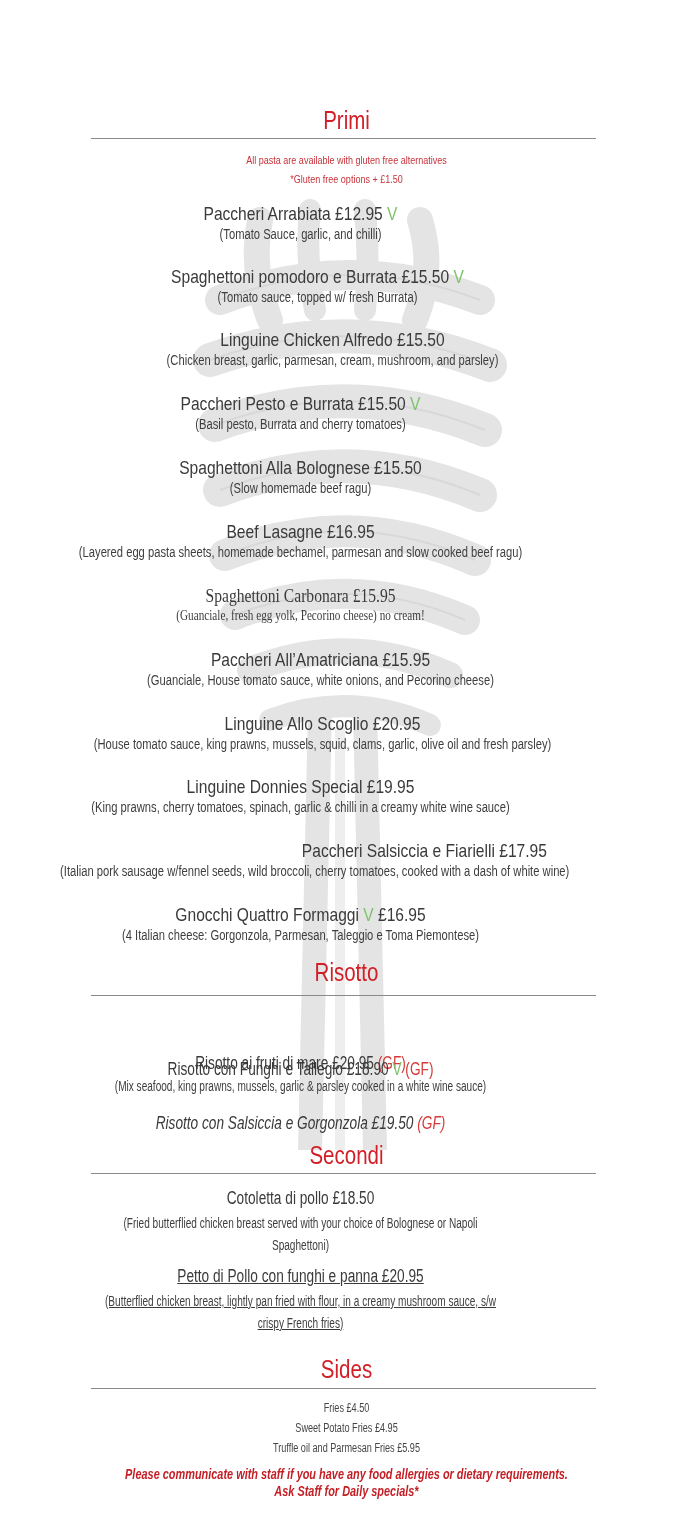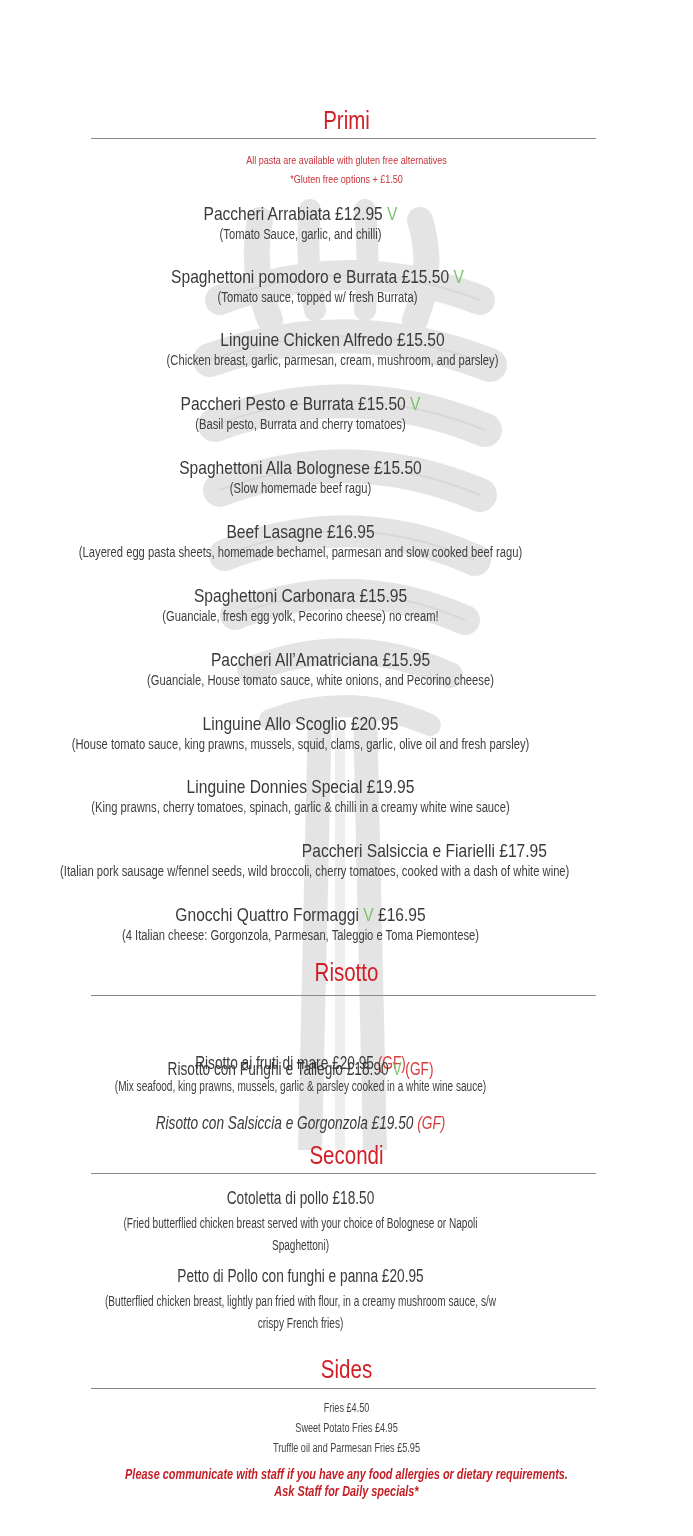--- a/index.html
+++ b/index.html
@@ -177,31 +177,31 @@
   <div class="dish" style="top:457px;">
     <span class="dish-name">Spaghettoni Alla Bolognese £15.50</span>
     <span class="dish-desc">(Slow homemade beef ragu)</span>
   </div>
 
   <div class="dish" style="top:521px;">
     <span class="dish-name">Beef Lasagne £16.95</span>
     <span class="dish-desc">(Layered egg pasta sheets, homemade bechamel, parmesan and slow cooked beef ragu)</span>
   </div>
 
-  <div class="dish" style="top:585px;">
+  <div class="dish" style="top:585px;font-family:Liberation Serif, serif;">
     <span class="dish-name">Spaghettoni Carbonara £15.95</span>
     <span class="dish-desc">(Guanciale, fresh egg yolk, Pecorino cheese) no cream!</span>
   </div>
 
   <div class="dish" style="top:649px;padding-left:20px;">
     <span class="dish-name">Paccheri All’Amatriciana £15.95</span>
     <span class="dish-desc">(Guanciale, House tomato sauce, white onions, and Pecorino cheese)</span>
   </div>
 
-  <div class="dish" style="top:713px;">
+  <div class="dish" style="top:713px;margin-left:22px;">
     <span class="dish-name">Linguine Allo Scoglio £20.95</span>
     <span class="dish-desc">(House tomato sauce, king prawns, mussels, squid, clams, garlic, olive oil and fresh parsley)</span>
   </div>
 
   <div class="dish" style="top:776px;">
     <span class="dish-name">Linguine Donnies Special £19.95</span>
     <span class="dish-desc">(King prawns, cherry tomatoes, spinach, garlic &amp; chilli in a creamy white wine sauce)</span>
   </div>
 
   <div class="dish" style="top:840px;text-align:right;">
@@ -232,21 +232,21 @@
 
   <div class="section-title" style="top:1141px;">Secondi</div>
   <div class="rule" style="top:1173px;"></div>
 
   <div class="dish secondi" style="top:1187px;">
     <span class="dish-name">Cotoletta di pollo £18.50</span>
     <span class="dish-desc" style="margin-top:5px;">(Fried butterflied chicken breast served with your choice of Bolognese or Napoli</span>
     <span class="dish-desc" style="margin-top:4px;">Spaghettoni)</span>
   </div>
 
-  <div class="dish secondi" style="top:1265px;">
+  <div class="dish secondi" style="top:1265px;text-decoration:underline;">
     <span class="dish-name">Petto di Pollo con funghi e panna £20.95</span>
     <span class="dish-desc" style="margin-top:5px;">(Butterflied chicken breast, lightly pan fried with flour, in a creamy mushroom sauce, s/w</span>
     <span class="dish-desc" style="margin-top:4px;">crispy French fries)</span>
   </div>
 
   <div class="section-title" style="top:1355px;">Sides</div>
   <div class="rule" style="top:1388px;"></div>
 
   <div class="side" style="top:1401px;">Fries £4.50</div>
   <div class="side" style="top:1421px;">Sweet Potato Fries £4.95</div>

